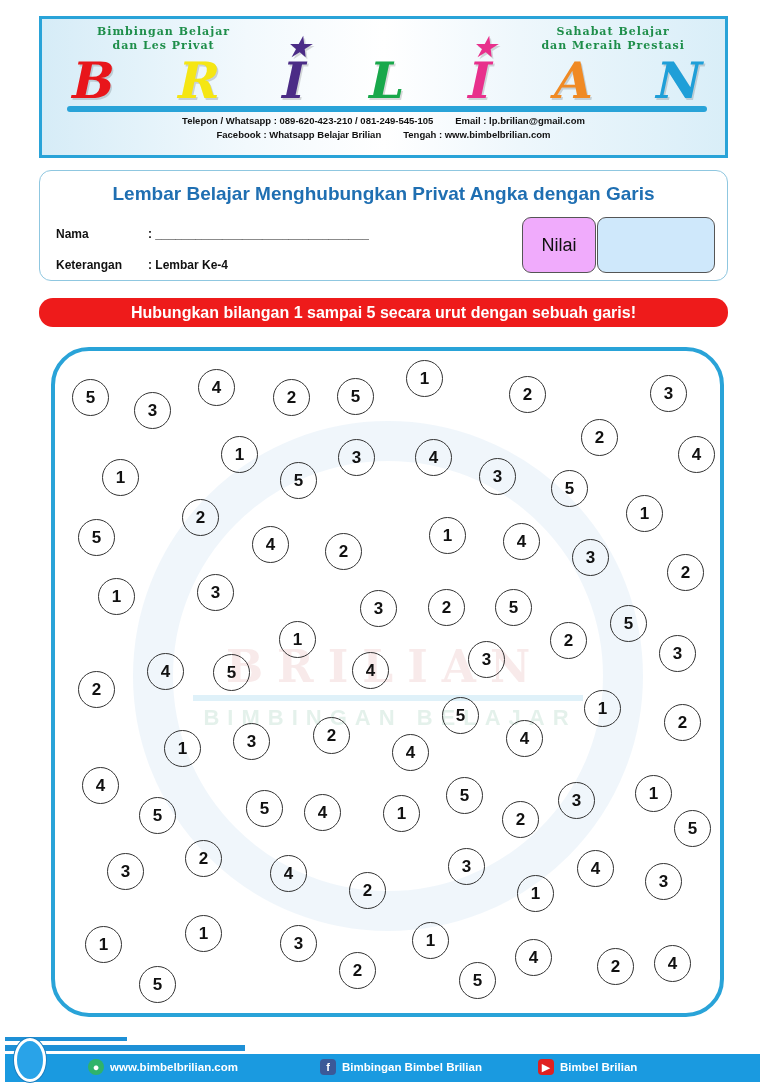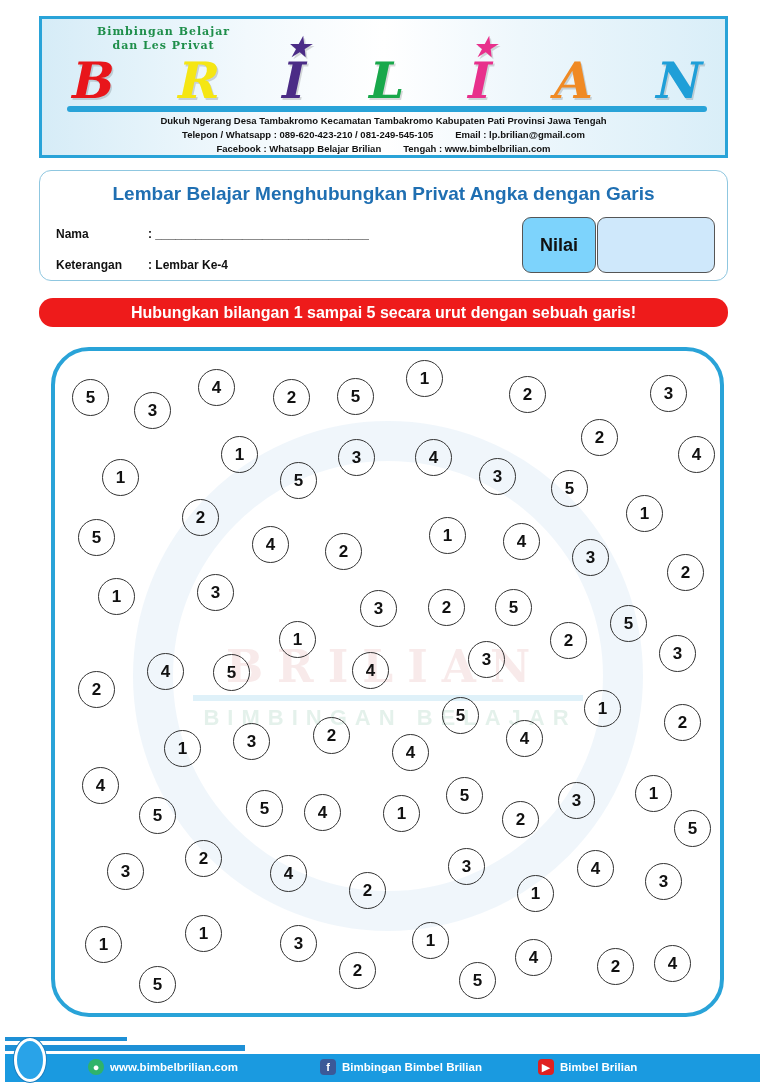--- a/index.html
+++ b/index.html
@@ -17,21 +17,21 @@
   .addr { position: absolute; left: 0; top: 95px; width: 100%; text-align: center; font-size: 9.5px; font-weight: bold; color: #111; line-height: 14px; }
   .addr .gap { display: inline-block; width: 22px; }
 
   
   .info { position: absolute; left: 39px; top: 170px; width: 689px; height: 111px; border: 1.5px solid #8fc7e0; border-radius: 12px; background: #fff; }
   .info .title { position: absolute; left: 0; top: 12px; width: 100%; text-align: center; color: #1f6fb2; font-size: 19px; font-weight: bold; }
   .info .row { position: absolute; left: 16px; font-size: 12px; font-weight: bold; color: #111; }
   .info .row .lbl { display: inline-block; width: 92px; }
   .info .row1 { top: 56px; }
   .info .row2 { top: 87px; }
-  .nilai-label { position: absolute; left: 482px; top: 46px; width: 74px; height: 56px; background: #7dd3fc; border: 1.5px solid #555; border-radius: 9px; display: flex; align-items: center; justify-content: center; font-size: 18px; font-weight: bold; color: #111; }
+  .nilai-label { position: absolute; left: 482px; top: 46px; width: 74px; height: 56px; background: #f0abfc; border: 1.5px solid #555; border-radius: 9px; display: flex; align-items: center; justify-content: center; font-size: 18px; font-weight: normal; color: #111; }
   .nilai-box { position: absolute; left: 557px; top: 46px; width: 118px; height: 56px; background: #cfe8fb; border: 1.5px solid #555; border-radius: 9px; }
 
   
   .instr { position: absolute; left: 39px; top: 298px; width: 689px; height: 29px; background: #ee1b1b; border-radius: 14px; color: #fff; font-size: 16px; font-weight: bold; text-align: center; line-height: 29px; }
 
   
   .sheet { position: absolute; left: 51px; top: 347px; width: 673px; height: 670px; border: 4px solid #29a3d8; border-radius: 38px; background: #fff; overflow: hidden; }
   .wm-ring { position: absolute; left: 78px; top: 70px; width: 510px; height: 510px; border-radius: 50%; border: 40px solid rgba(41,130,200,0.07); }
   .wm-brand { position: absolute; left: 140px; top: 290px; width: 380px; text-align: center; font-family: "DejaVu Serif", serif; font-weight: bold; font-size: 44px; letter-spacing: 14px; color: rgba(200,80,80,0.12); }
   .wm-line { position: absolute; left: 138px; top: 344px; width: 390px; height: 6px; background: rgba(41,163,216,0.15); }
@@ -51,32 +51,35 @@
   .ico-yt { background: #e02020; }
 </style>
 </head>
 <body>
 
 <div class="banner">
   <div class="tag-left">
     <div>Bimbingan Belajar</div>
     <div>dan Les Privat</div>
   </div>
+  <div class="tag-right">
+    <div>Sahabat Belajar</div>
+    <div>dan Meraih Prestasi</div>
+  </div>
   <div class="brand" id="brand">
       <span style="color: rgb(232, 22, 27);">B</span>
       <span style="color: rgb(245, 230, 20);">R</span>
       <span style="color: rgb(75, 44, 134);">I<span class="star" style="color: rgb(75, 44, 134);">★</span></span>
       <span style="color: rgb(25, 168, 75);">L</span>
       <span style="color: rgb(232, 48, 140);">I<span class="star" style="color: rgb(232, 48, 140);">★</span></span>
       <span style="color: rgb(240, 138, 36);">A</span>
       <span style="color: rgb(31, 159, 216);">N</span>
     </div>
   <div class="bar-line"></div>
   <div class="addr">
-    <div>Dukuh Ngerang Desa Tambakromo Kecamatan Tambakromo Kabupaten Pati Provinsi Jawa Tengah</div>
     <div><span>Telepon / Whatsapp : 089-620-423-210 / 081-249-545-105</span><span class="gap"></span><span>Email : lp.brilian@gmail.com</span></div>
     <div><span>Facebook : Whatsapp Belajar Brilian</span><span class="gap"></span><span>Tengah : www.bimbelbrilian.com</span></div>
   </div>
 </div>
 
 <div class="info">
   <div class="title">Lembar Belajar Menghubungkan Privat Angka dengan Garis</div>
   <div class="row row1">
     <span class="lbl">Nama</span><span>: ________________________________</span>
   </div>

